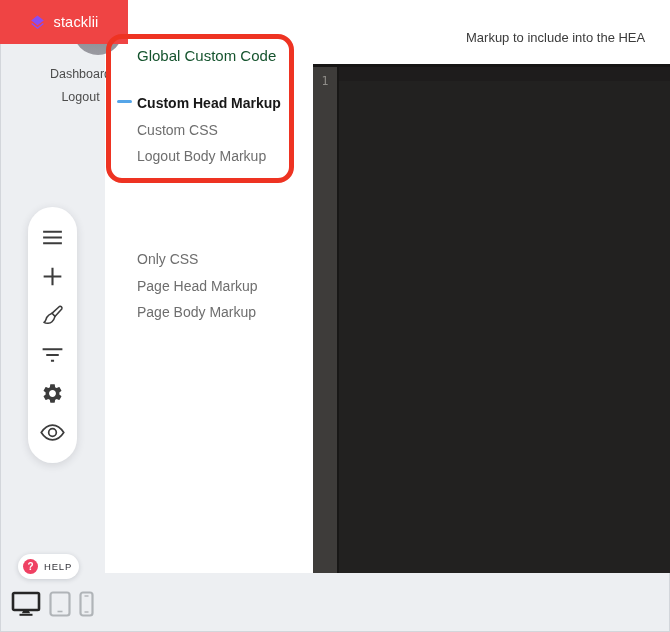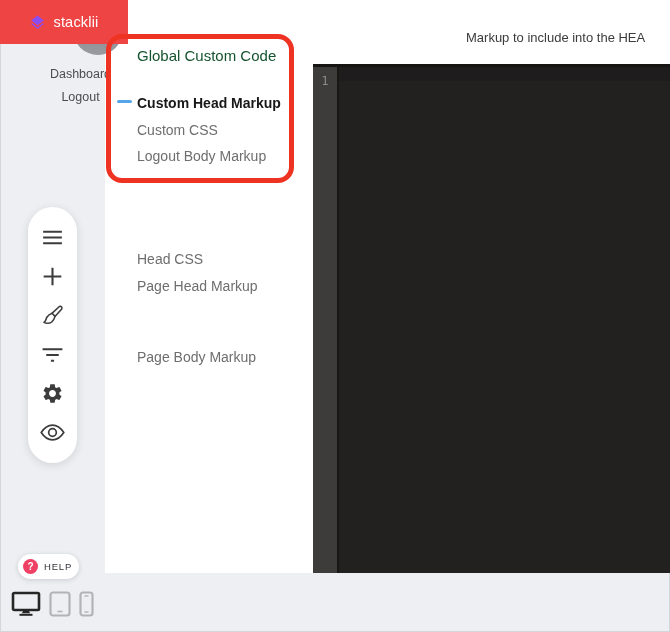--- a/index.html
+++ b/index.html
@@ -34,21 +34,21 @@
   .devices{position:absolute;left:11px;top:591px;display:flex;align-items:center;gap:8px;}
   .device-btn{display:flex;align-items:center;justify-content:center;cursor:pointer;}
   
   .annotation-box{position:absolute;left:106px;top:34px;width:188px;height:149px;border:5px solid #ee3322;
     border-radius:16px;box-sizing:border-box;z-index:4;pointer-events:none;}
   .menu-heading{position:absolute;left:137px;font-size:15px;font-weight:500;color:#14532d;white-space:nowrap;}
   .menu-item{position:absolute;left:137px;font-size:14px;color:#6e6e6e;white-space:nowrap;cursor:pointer;}
   .menu-item.active{font-weight:bold;color:#181818;}
   .active-dash{position:absolute;left:117px;top:100px;width:15px;height:3px;border-radius:1.5px;background:#55a5e8;}
   .mh-1{top:47px;} .mi-1{top:95px;} .mi-2{top:122px;} .mi-3{top:148px;}
-  .mh-2{top:203px;} .mi-4{top:251px;} .mi-5{top:278px;} .mi-6{top:304px;margin-top:45px;}
+  .mh-2{top:203px;} .mi-4{top:251px;} .mi-5{top:278px;} .mi-6{top:304px;}
   
   .editor-note{position:absolute;left:466px;top:30px;font-size:13px;color:#3b3b3b;white-space:nowrap;}
   .editor{position:absolute;left:313px;top:64px;width:357px;height:509px;background:#222120;display:flex;
     border-top:3px solid #161514;box-sizing:border-box;}
   .gutter{width:26px;background:#3e3c3a;border-right:2px solid #181716;box-sizing:border-box;
     padding-top:4px;text-align:center;flex:0 0 auto;}
   .line-number{font-family:"DejaVu Sans Mono",monospace;font-size:11.5px;color:#8f8d89;}
   .code-area{flex:1;position:relative;}
   .code-area::before{content:"";position:absolute;left:0;top:0;right:0;height:14px;background:#1b1a19;opacity:.55;}
 </style>
@@ -137,21 +137,21 @@
   </div>
 
   <div class="annotation-box"></div>
 
   <div class="menu-heading mh-1">Global Custom Code</div>
   <div class="active-dash"></div>
   <div class="menu-item active mi-1">Custom Head Markup</div>
   <div class="menu-item mi-2">Custom CSS</div>
   <div class="menu-item mi-3">Logout Body Markup</div>
 
-  <div class="menu-item mi-4">Head CSS</div>
+  <div class="menu-item mi-4">Only CSS</div>
   <div class="menu-item mi-5">Page Head Markup</div>
   <div class="menu-item mi-6">Page Body Markup</div>
 
   <div class="editor-note">Markup to include into the HEA</div>
 
   <div class="editor">
     <div class="gutter">
       <span class="line-number">1</span>
     </div>
     <div class="code-area"></div>

